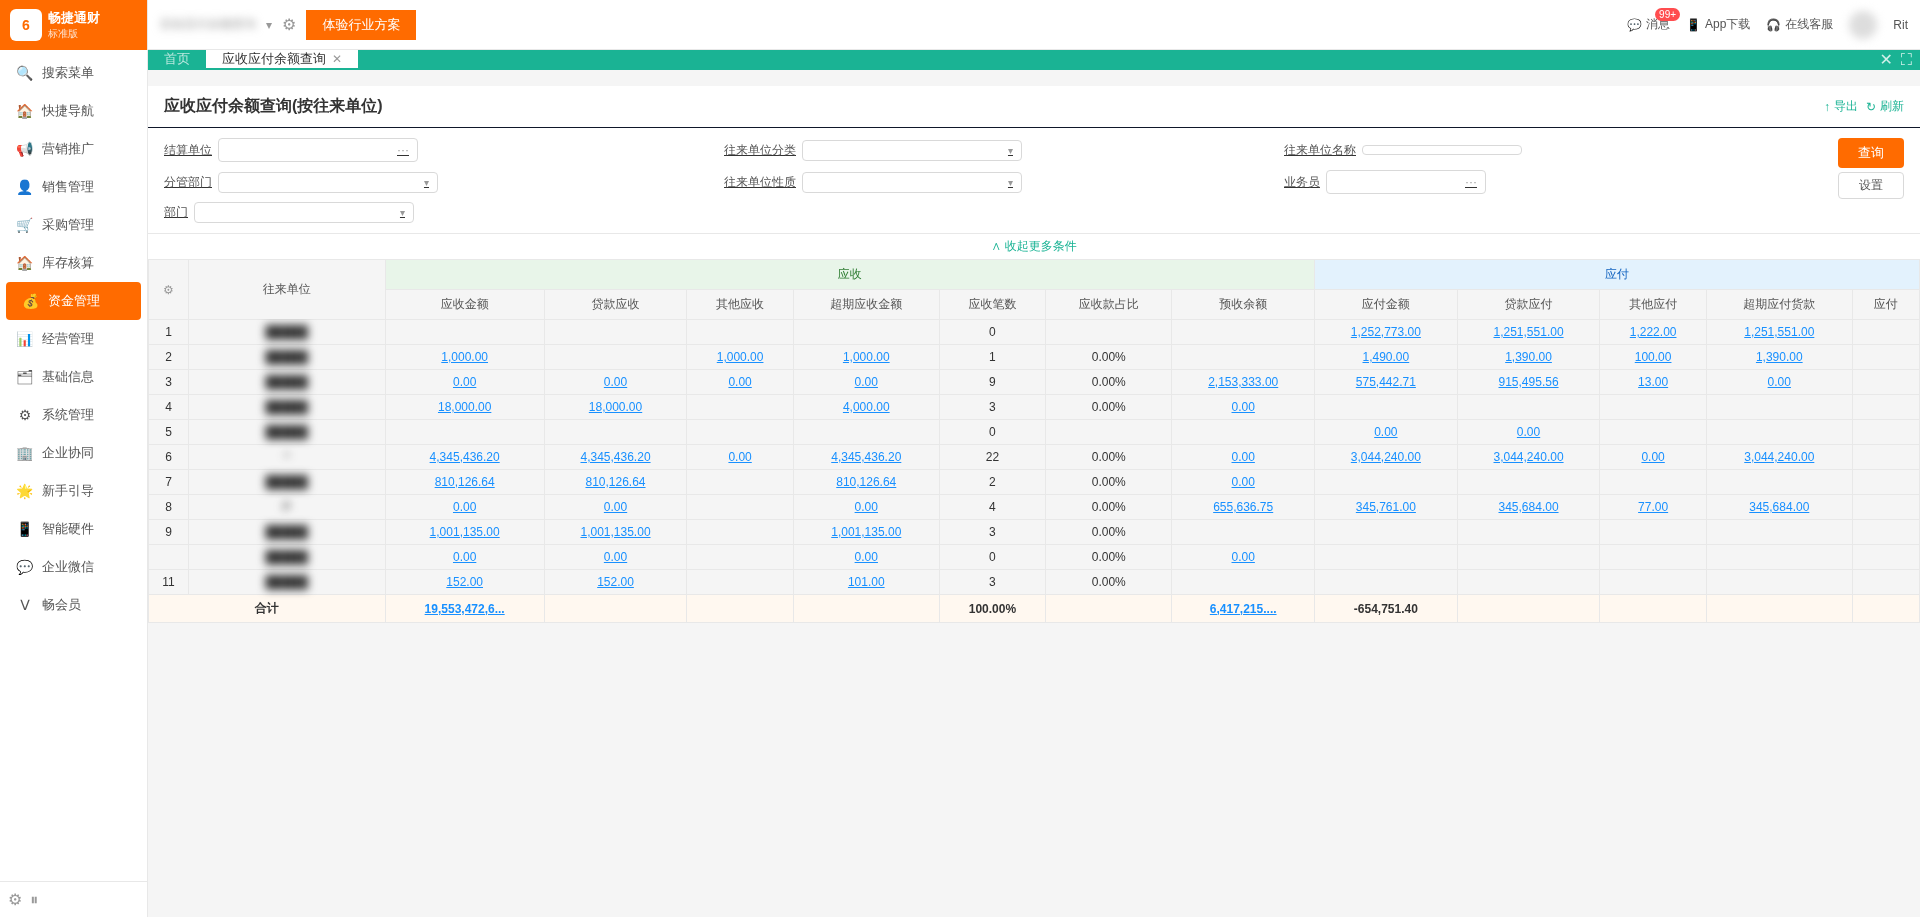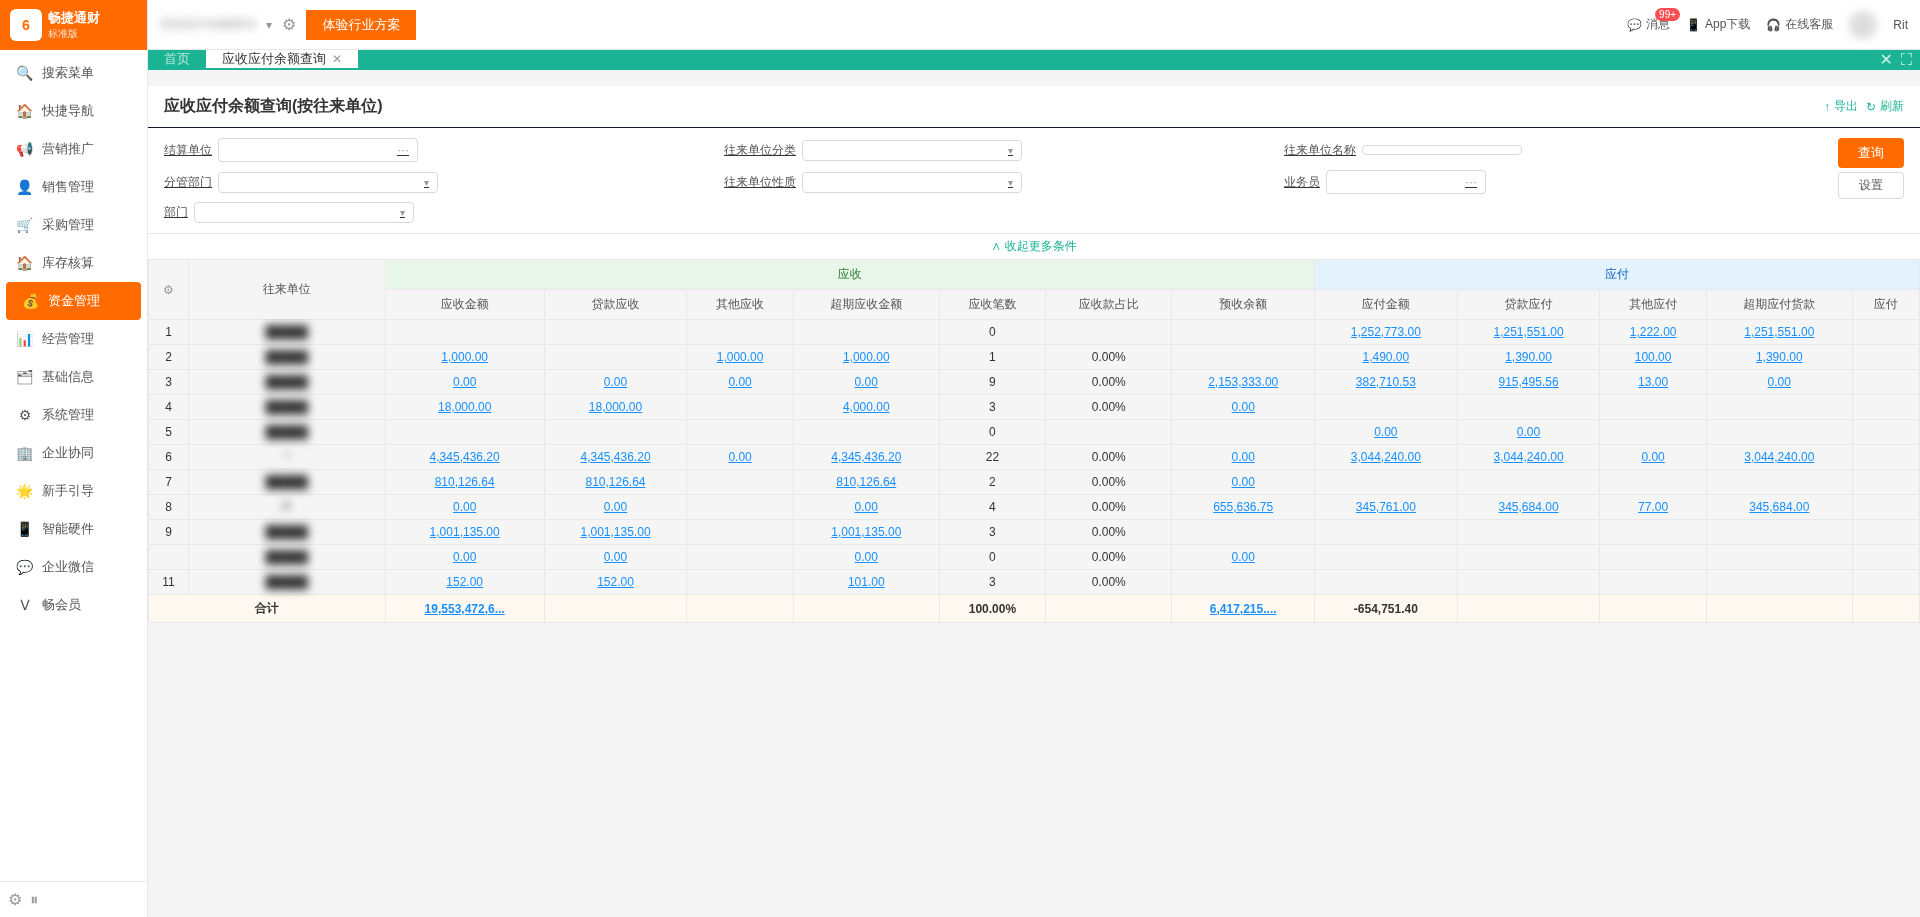--- a/index.html
+++ b/index.html
@@ -412,21 +412,21 @@
             <tr>
     <td>3</td>
     <td><span class="blurred">█████</span></td>
     <td><span class="link">0.00</span></td>
     <td><span class="link">0.00</span></td>
     <td><span class="link">0.00</span></td>
     <td><span class="link">0.00</span></td>
     <td>9</td>
     <td>0.00%</td>
     <td><span class="link">2,153,333.00</span></td>
-    <td><span class="link">382,710.53</span></td>
+    <td><span class="link">575,442.71</span></td>
     <td><span class="link">915,495.56</span></td>
     <td><span class="link">13.00</span></td>
     <td><span class="link">0.00</span></td>
     <td></td>
   </tr>
             <tr>
     <td>4</td>
     <td><span class="blurred">█████</span></td>
     <td><span class="link">18,000.00</span></td>
     <td><span class="link">18,000.00</span></td>

